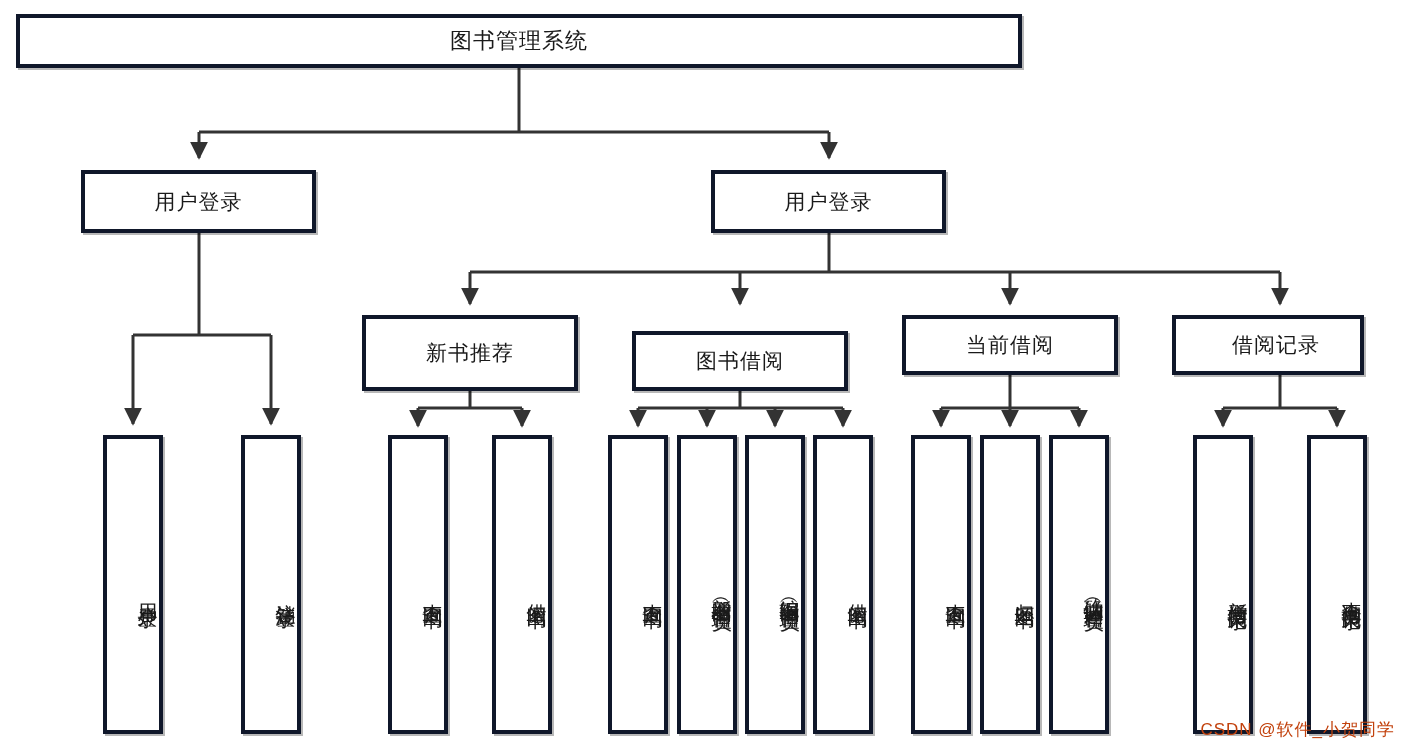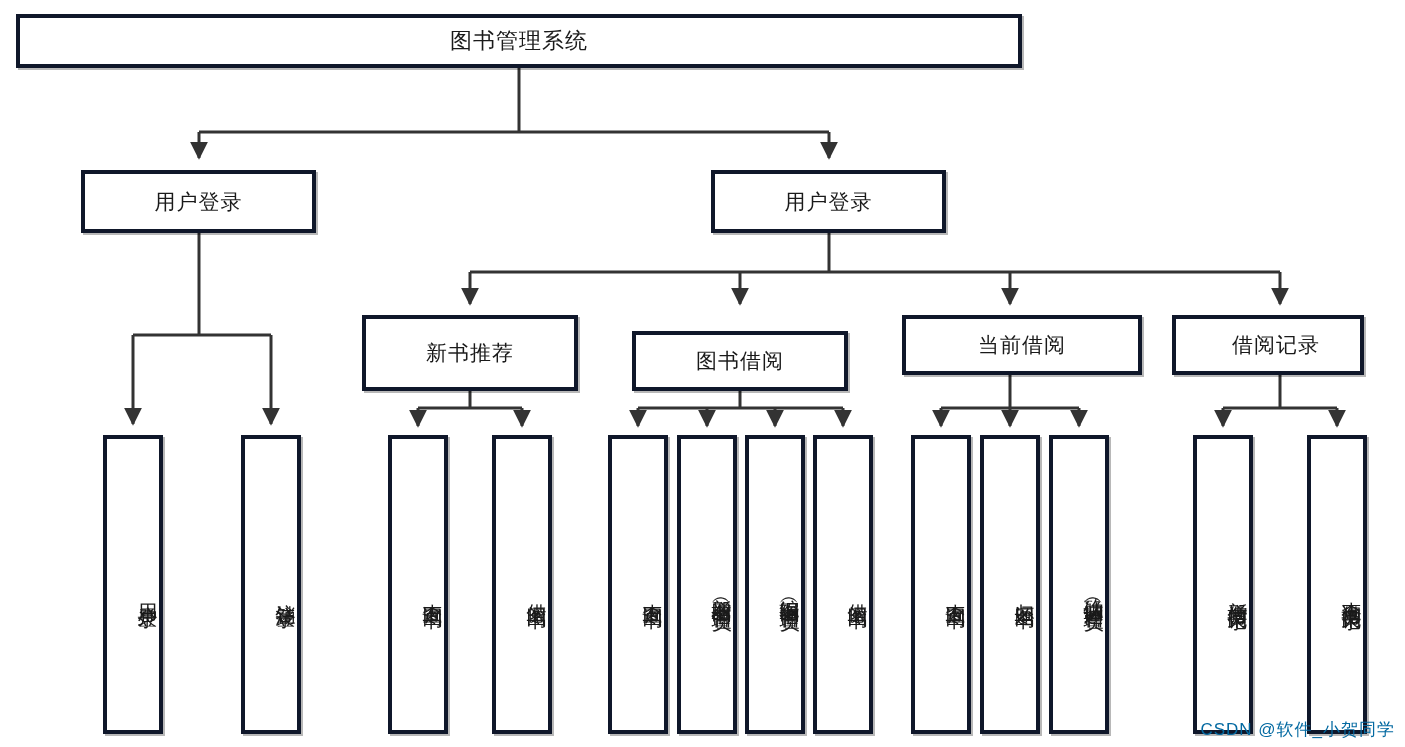--- a/index.html
+++ b/index.html
@@ -45,21 +45,21 @@
     white-space:nowrap;
   }
 
   #edges{position:absolute;left:0;top:0;width:1405px;height:747px;pointer-events:none;}
 
   .watermark{
     position:absolute;
     right:10px;
     bottom:6px;
     font-size:17px;
-    color:#0369a1;
+    color:#c2410c;
     letter-spacing:1px;
     white-space:nowrap;
   }
 </style>
 </head>
 <body>
 
 <div id="diagram">
 
   <svg id="edges" viewBox="0 0 1405 747" xmlns="http://www.w3.org/2000/svg">
@@ -122,21 +122,21 @@
   <div class="node horiz" style="left:711px;top:170px;width:235px;height:63px;">
     <span>用户登录</span>
   </div>
 
   <div class="node horiz" style="left:362px;top:315px;width:216px;height:76px;">
     <span>新书推荐</span>
   </div>
   <div class="node horiz" style="left:632px;top:315px;width:216px;height:60px;margin-top:16px;">
     <span>图书借阅</span>
   </div>
-  <div class="node horiz" style="left:902px;top:315px;width:240px;height:60px;">
+  <div class="node horiz" style="left:902px;top:315px;width:216px;height:60px;">
     <span>当前借阅</span>
   </div>
   <div class="node horiz" style="left:1172px;top:315px;width:192px;height:60px;padding-left:16px;">
     <span>借阅记录</span>
   </div>
 
   <div class="node vert" style="left:103px;top:435px;width:60px;height:299px;">
     <span class="vtext">用户登录</span>
   </div>
   <div class="node vert" style="left:241px;top:435px;width:60px;height:299px;">

